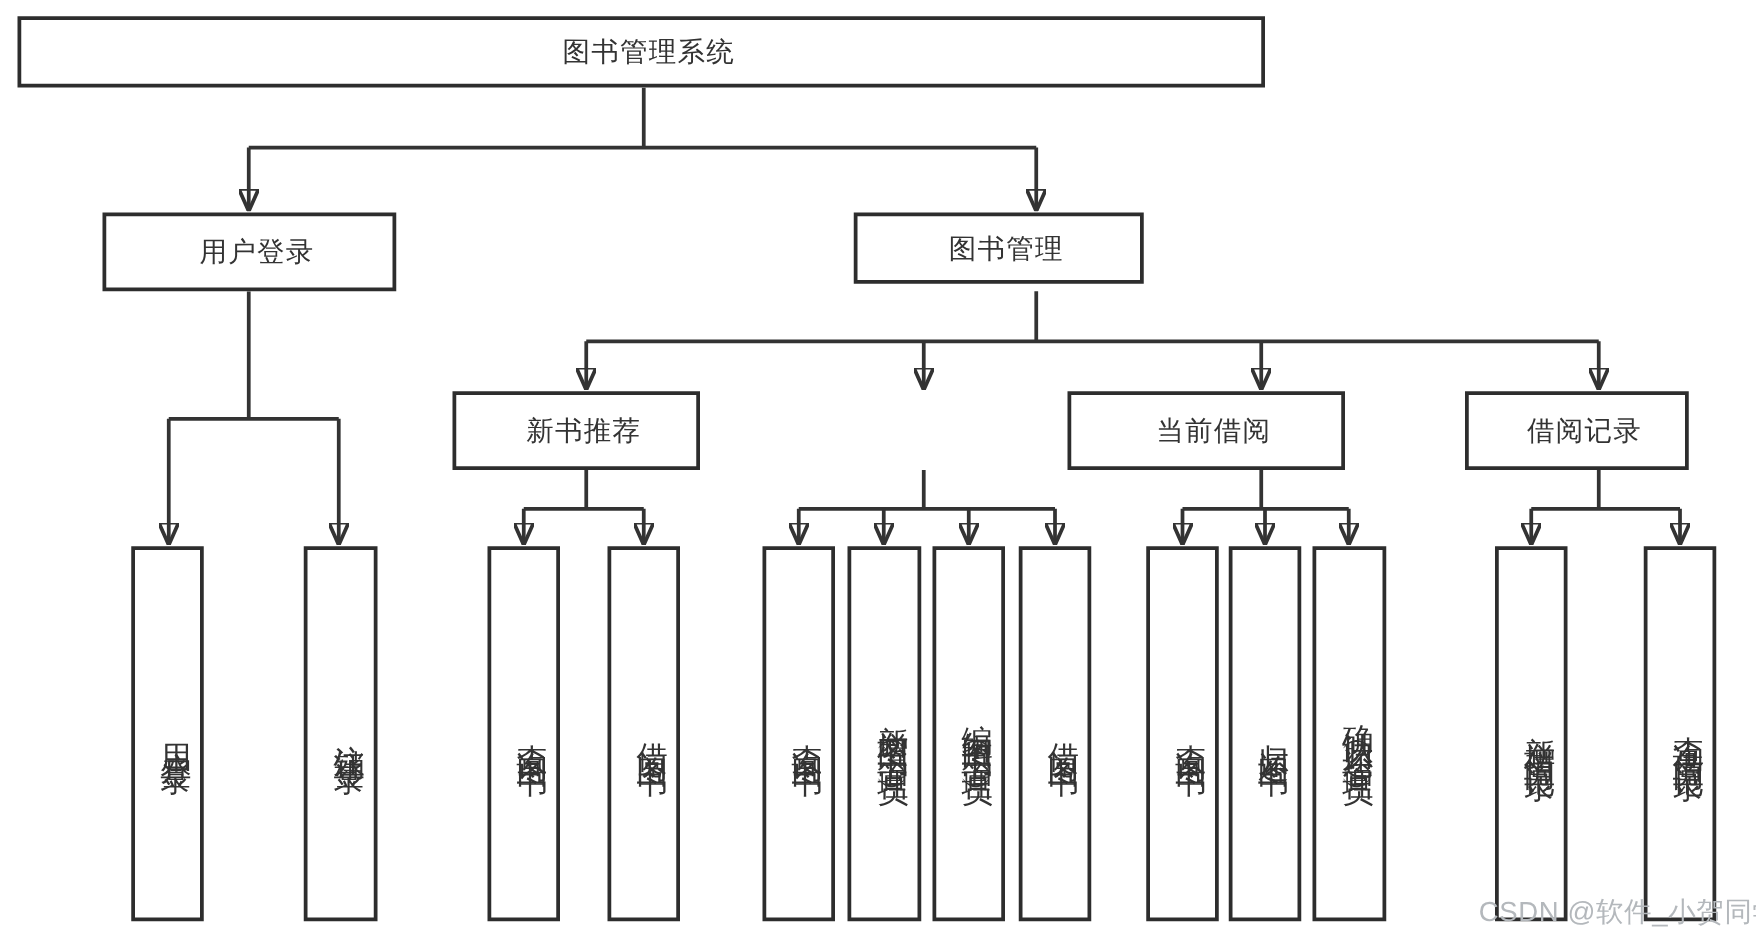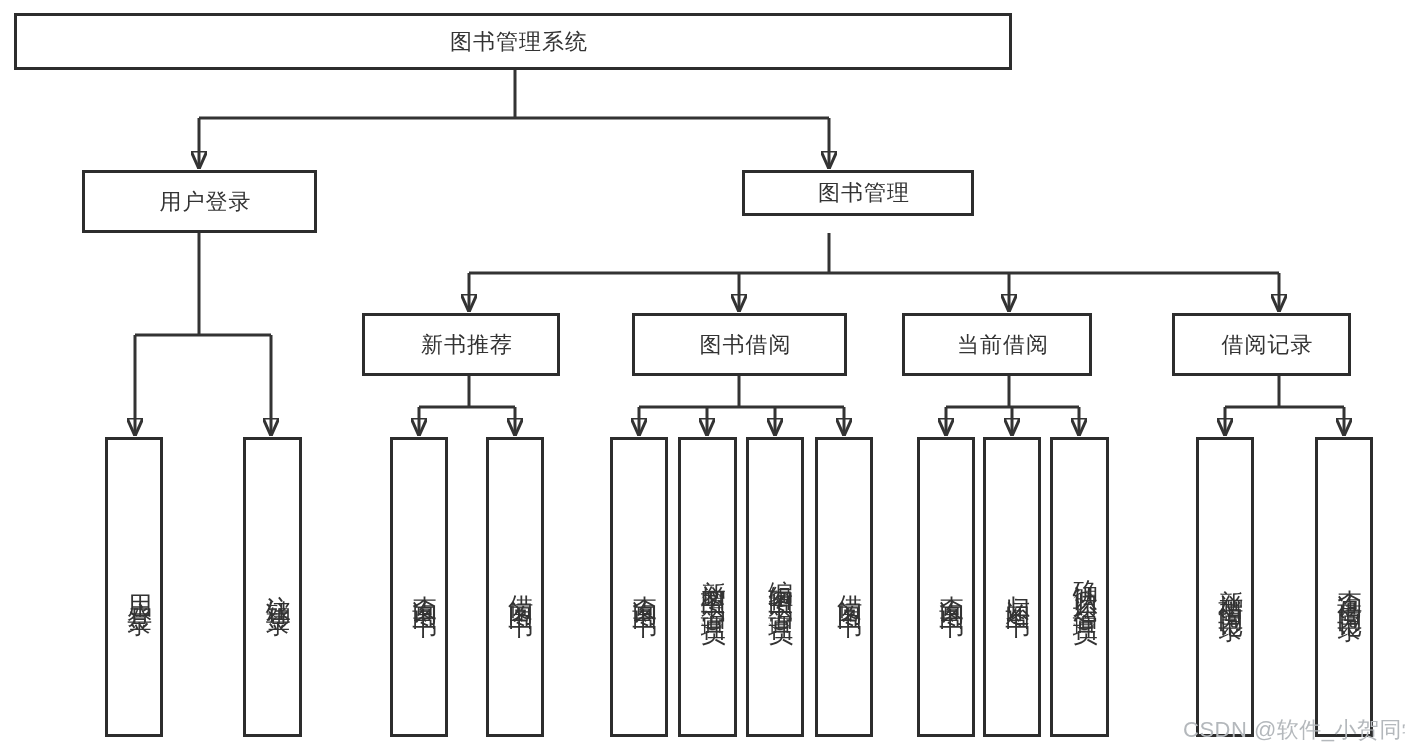--- a/index.html
+++ b/index.html
@@ -93,31 +93,28 @@
     <path d="M1344 407 V436" marker-end="url(#arrow)"></path>
   </svg>
 
   <div class="node h" style="left:14px;top:13px;width:998px;height:57px">
     <span class="lbl">图书管理系统</span>
   </div>
 
   <div class="node h" style="left:82px;top:170px;width:235px;height:63px">
     <span class="lbl">用户登录</span>
   </div>
-  <div class="node h" style="left:742px;top:170px;width:232px;height:46px">
+  <div class="node h" style="left:683px;top:170px;width:232px;height:57px">
     <span class="lbl">图书管理</span>
   </div>
 
   <div class="node h" style="left:362px;top:313px;width:198px;height:63px">
     <span class="lbl">新书推荐</span>
   </div>
-  <div class="node h" style="left:632px;top:313px;width:215px;height:63px">
-    <span class="lbl">图书借阅</span>
-  </div>
-  <div class="node h" style="left:902px;top:313px;width:190px;height:63px">
+  <div class="node h" style="left:854px;top:313px;width:222px;height:63px">
     <span class="lbl">当前借阅</span>
   </div>
   <div class="node h" style="left:1172px;top:313px;width:179px;height:63px">
     <span class="lbl">借阅记录</span>
   </div>
 
   <div class="node v" style="left:105px;top:437px;width:58px;height:300px">
     <span class="lbl">用户登录</span>
   </div>
   <div class="node v" style="left:243px;top:437px;width:59px;height:300px">

